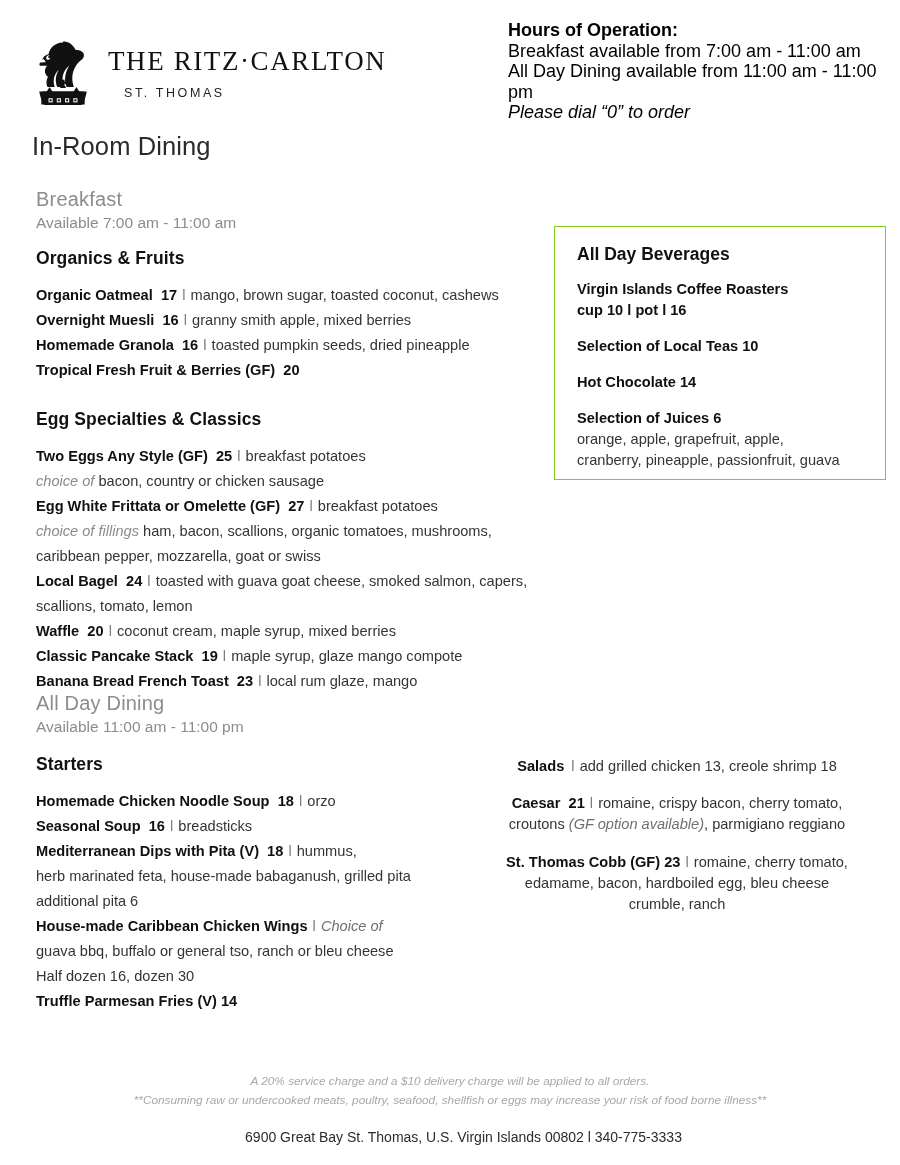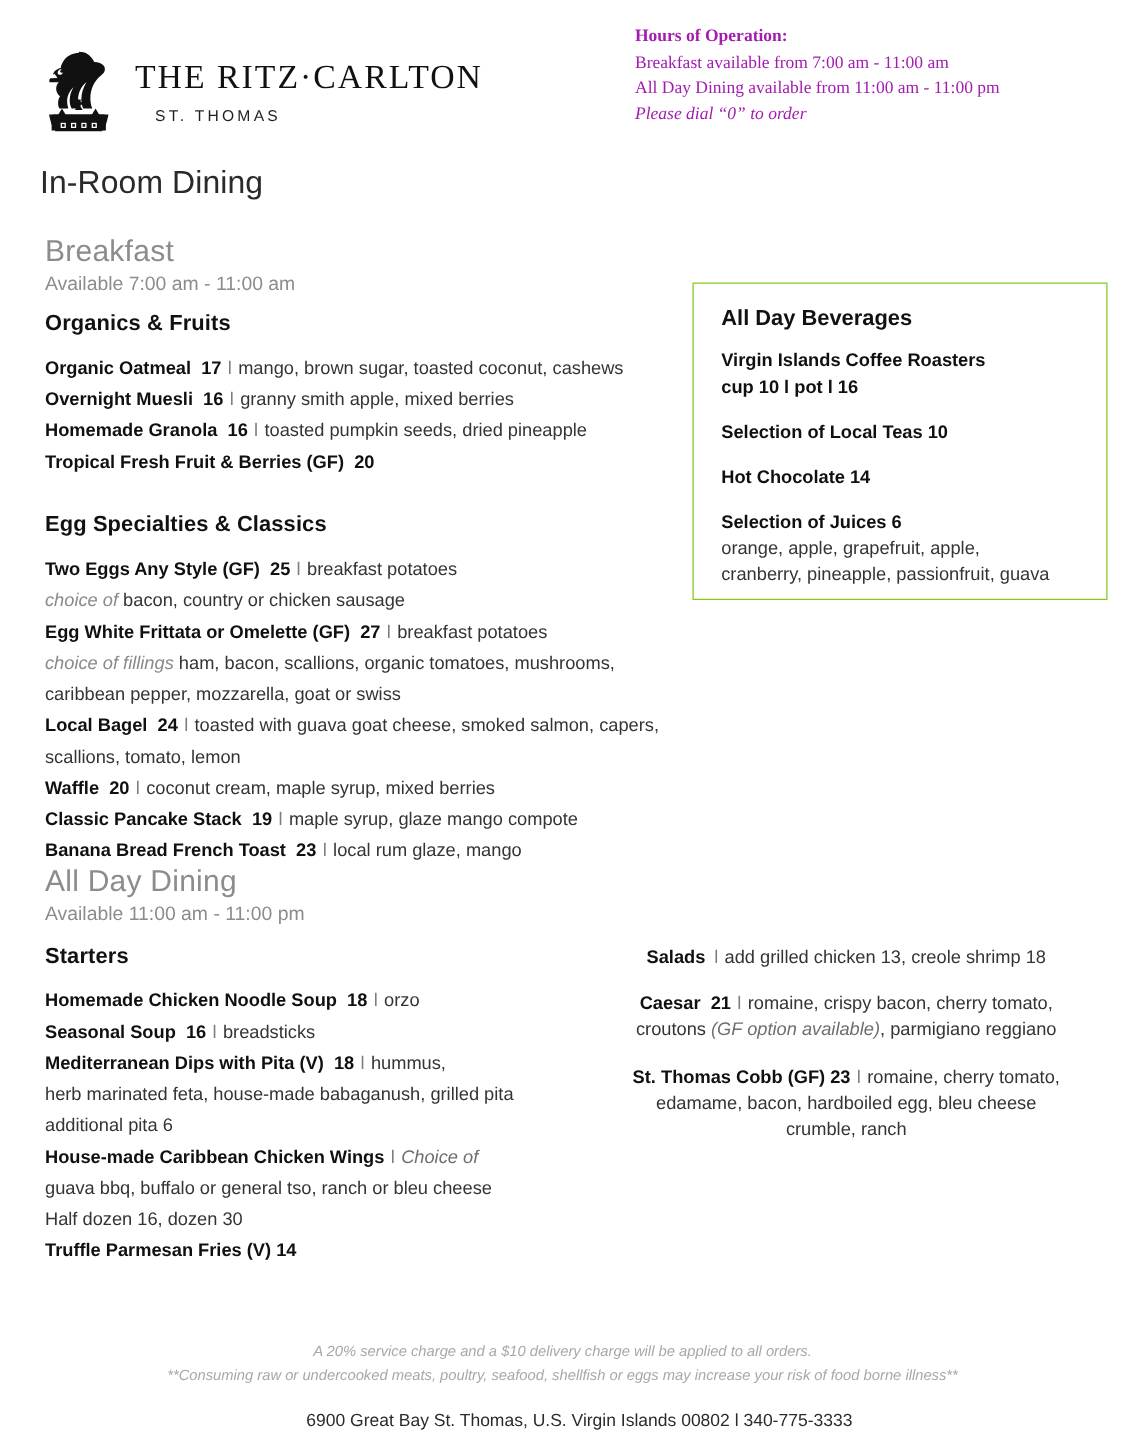--- a/index.html
+++ b/index.html
@@ -35,41 +35,40 @@
     letter-spacing: 2.6px;
     color: #1f1f1f;
     margin-top: 11px;
     margin-left: 16px;
   }
 
   .hours {
     position: absolute;
     left: 508px;
     top: 20px;
-    font-size: 14px;
+    font-size: 18px;
     line-height: 20.5px;
-    color: #a21caf;
-    font-family: Liberation Serif, serif;
+    color: #000000;
   }
   .hours .hl { font-weight: bold; }
   .hours .dial { font-style: italic; }
 
   .page-title {
     position: absolute;
     left: 32px;
     top: 132px;
     font-size: 25.5px;
     color: #2a2a2a;
     letter-spacing: 0.1px;
   }
 
   
   .section-head { position: absolute; }
   .section-head .s-name {
-    font-size: 24px;
+    font-size: 20px;
     color: #8c8c8c;
     letter-spacing: 0.2px;
     line-height: 1.15;
   }
   .section-head .s-hours {
     font-size: 15.5px;
     color: #8c8c8c;
     margin-top: 3px;
   }
 

